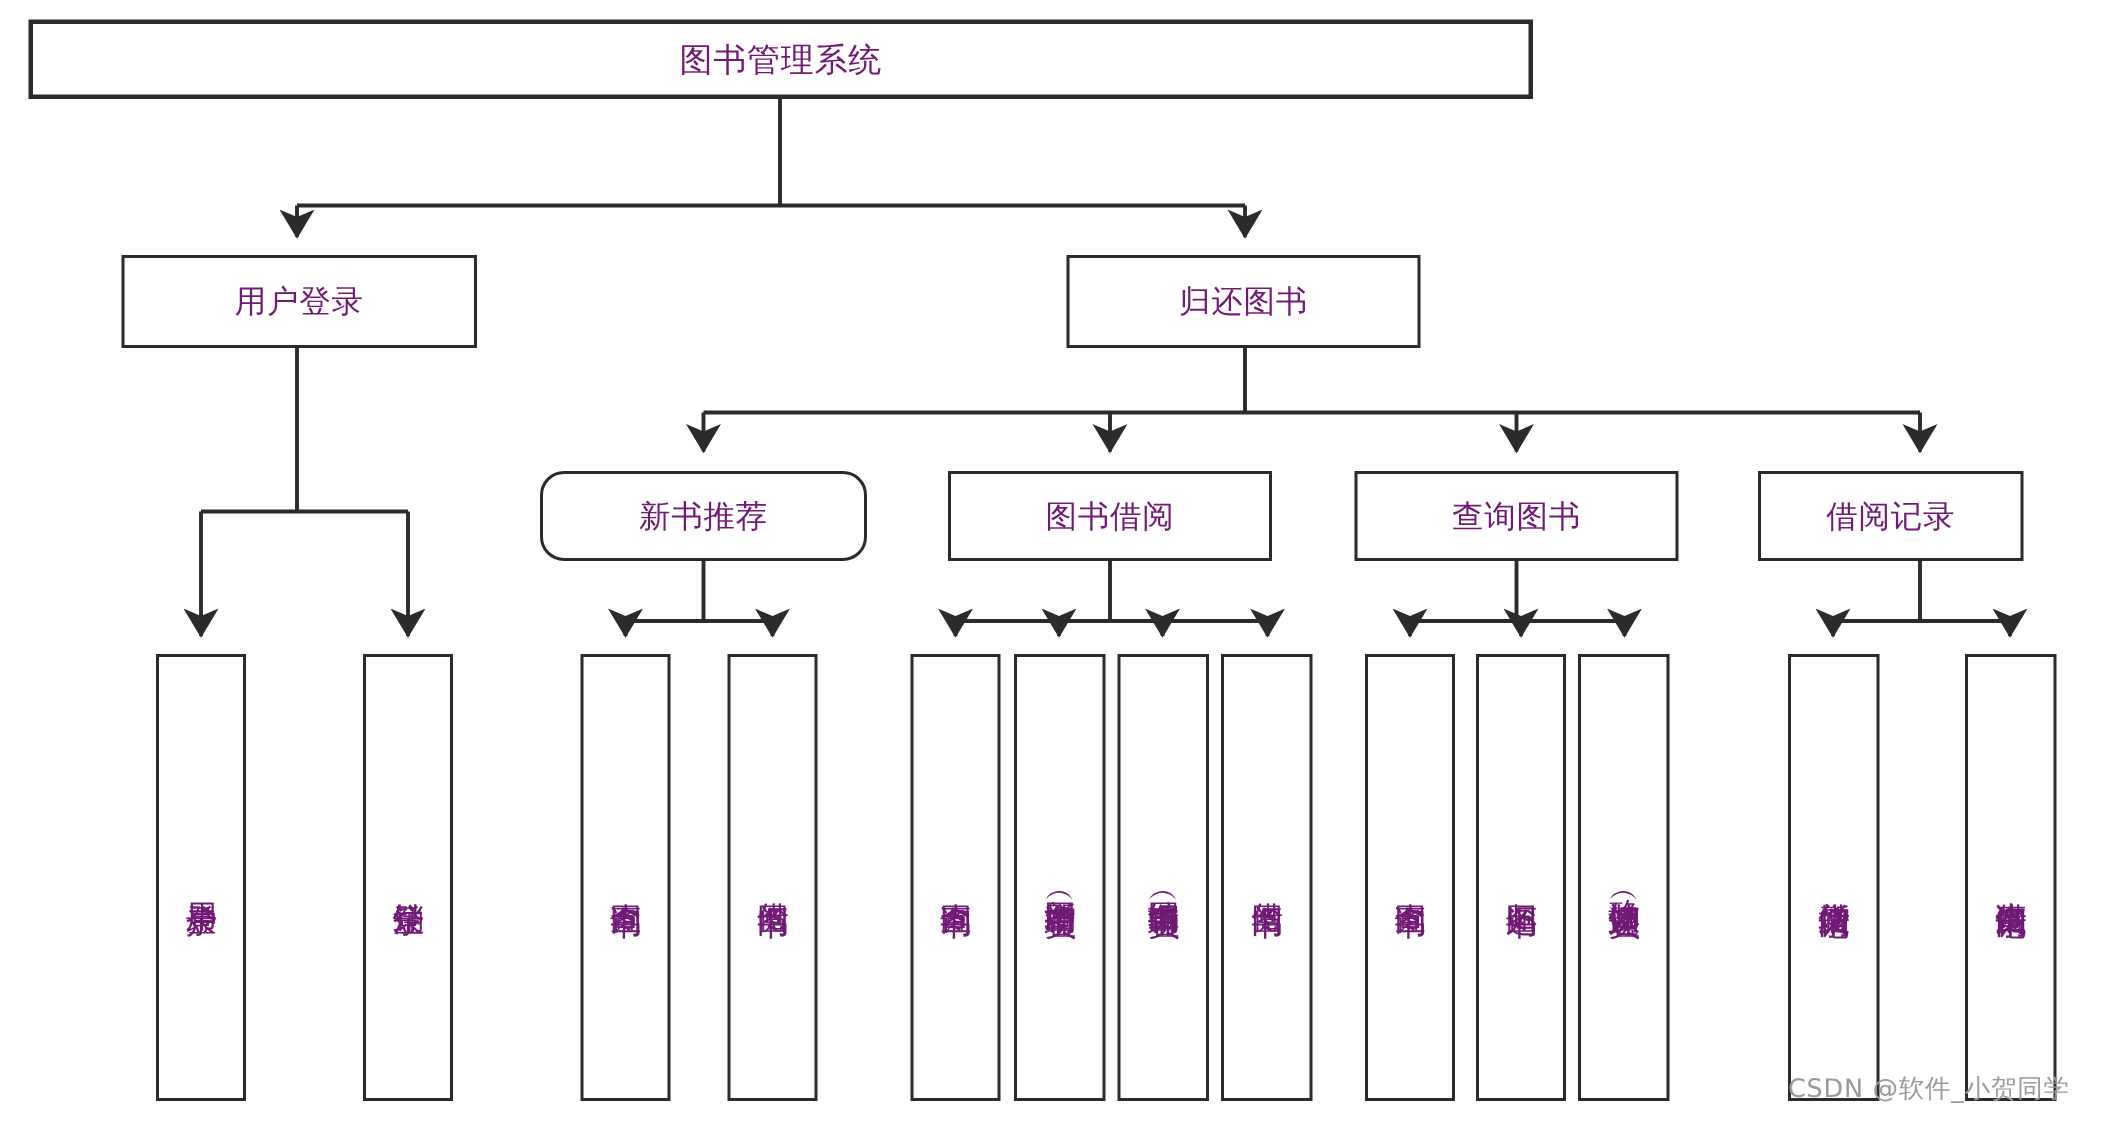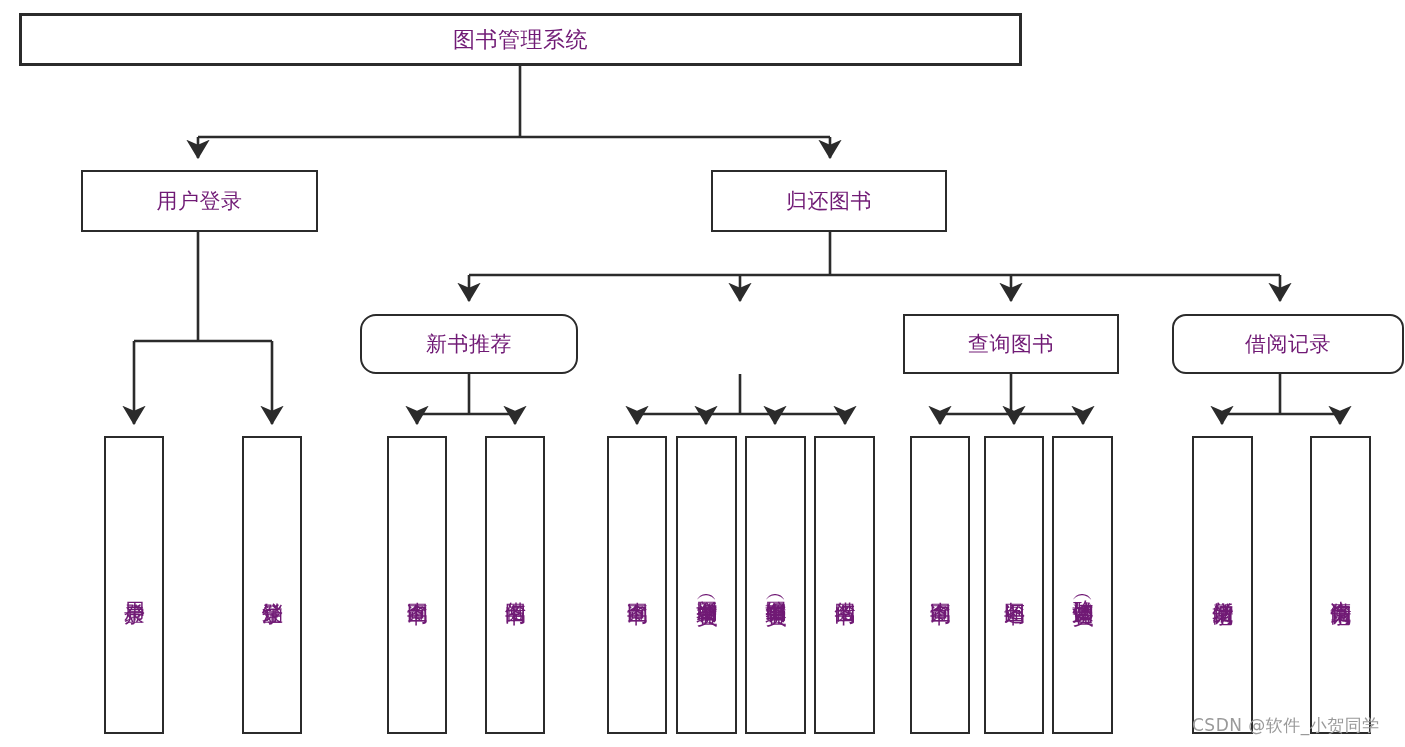--- a/index.html
+++ b/index.html
@@ -135,24 +135,27 @@
   <div class="node level2" id="n-l2-0" style="left: 81px; top: 170px; width: 237px; height: 62px;">
     <span class="node-label">用户登录</span>
   </div>
   <div class="node level2" id="n-l2-1" style="left: 711px; top: 170px; width: 236px; height: 62px;">
     <span class="node-label">归还图书</span>
   </div>
 
   <div class="node level3" id="n-l3-0" style="left: 360px; top: 314px; width: 218px; height: 60px; border-radius: 16px;">
     <span class="node-label">新书推荐</span>
   </div>
+  <div class="node level3" id="n-l3-1" style="left: 632px; top: 314px; width: 216px; height: 60px;">
+    <span class="node-label">图书借阅</span>
+  </div>
   <div class="node level3" id="n-l3-2" style="left: 903px; top: 314px; width: 216px; height: 60px;">
     <span class="node-label">查询图书</span>
   </div>
-  <div class="node level3" id="n-l3-3" style="left: 1172px; top: 314px; width: 232px; height: 60px; border-radius: 14px;">
+  <div class="node level3" id="n-l3-3" style="left: 1172px; top: 314px; width: 177px; height: 60px;">
     <span class="node-label">借阅记录</span>
   </div>
 
   <div class="node leaf" id="n-lf-0" style="left: 104px; top: 436px; width: 60px; height: 298px;">
     <span class="node-label">用户登录</span>
   </div>
   <div class="node leaf" id="n-lf-1" style="left: 242px; top: 436px; width: 60px; height: 298px;">
     <span class="node-label">注销登录</span>
   </div>
   <div class="node leaf" id="n-lf-2" style="left: 387px; top: 436px; width: 60px; height: 298px;">

